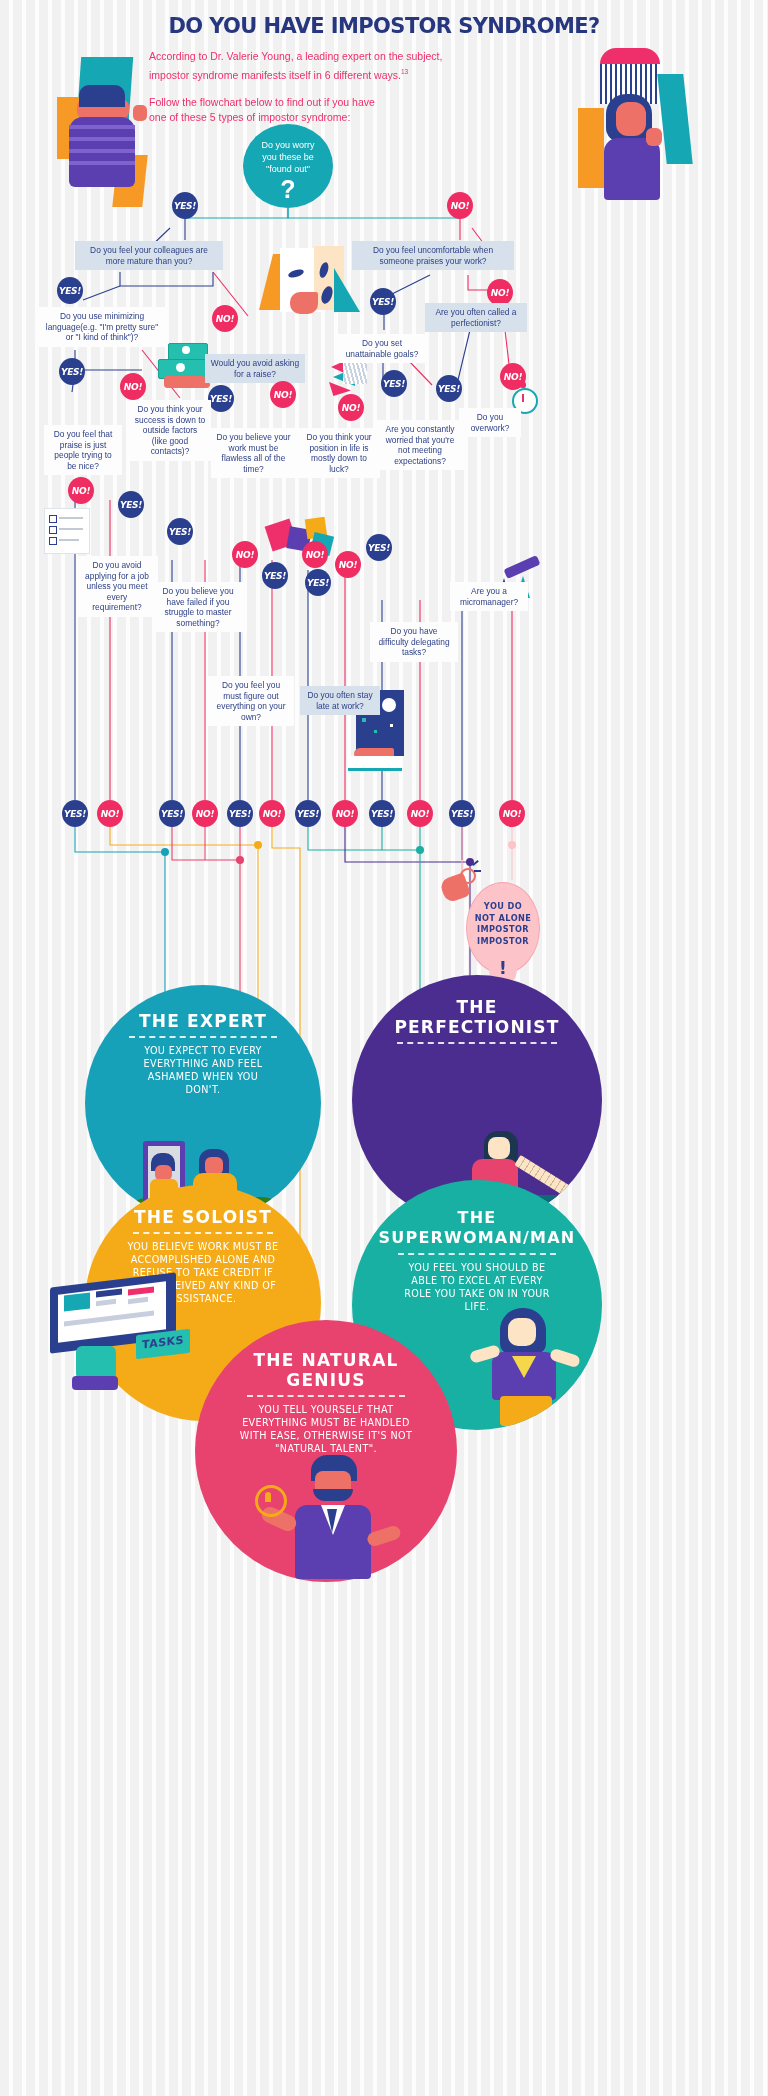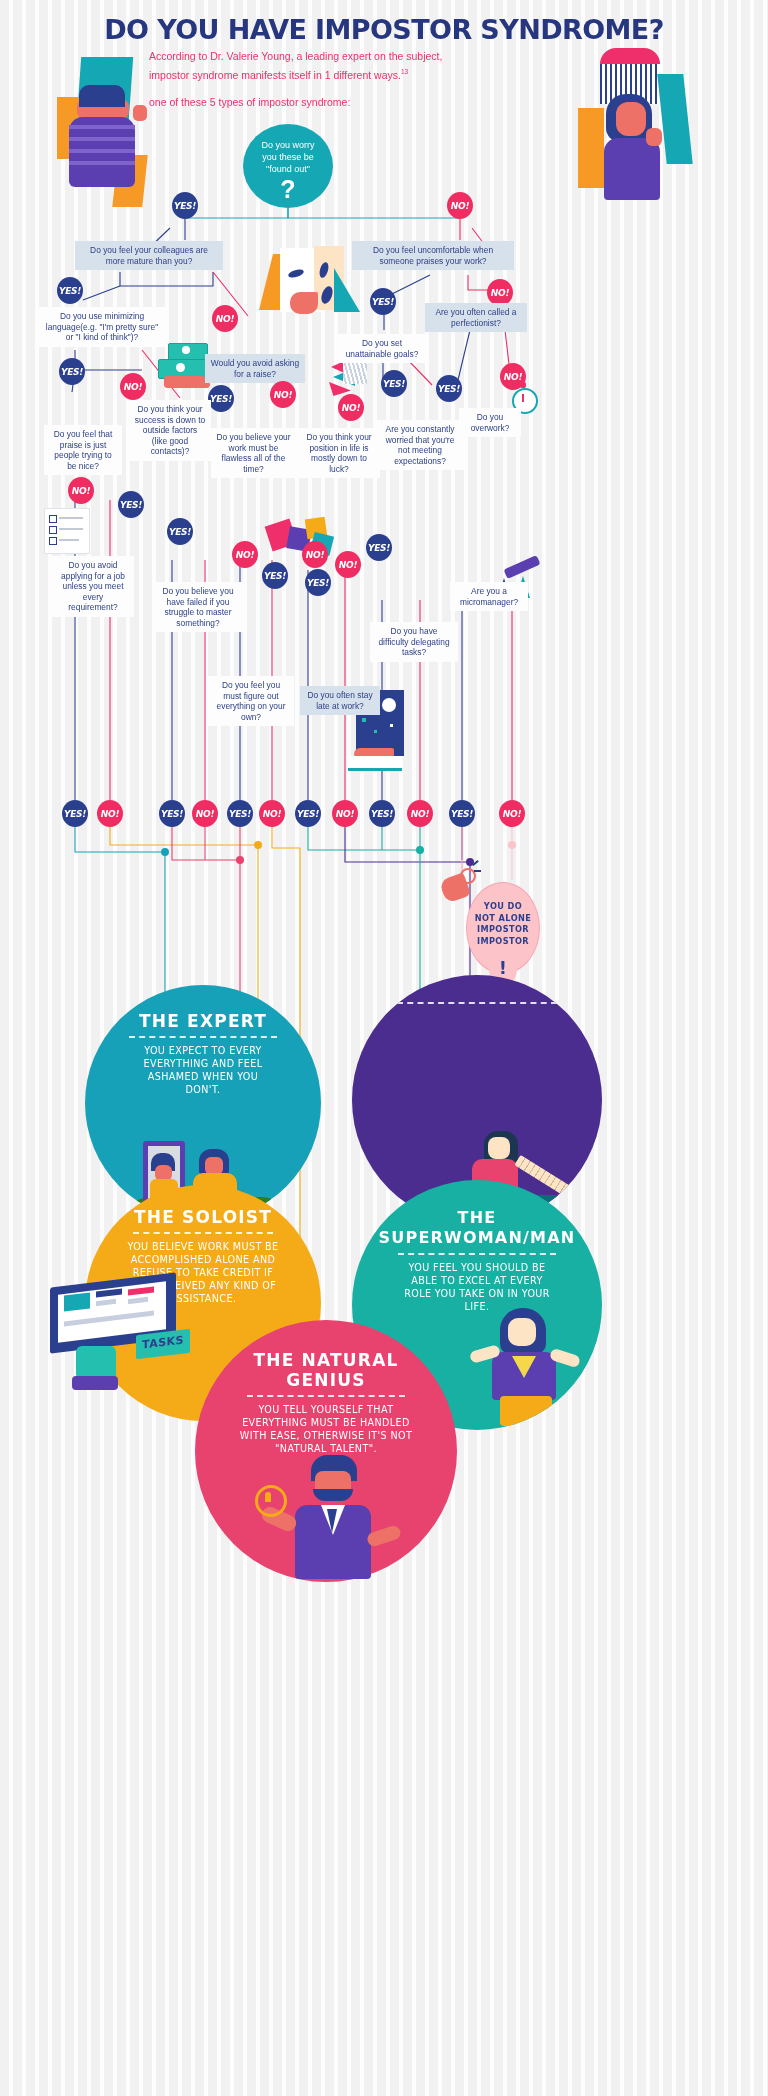--- a/index.html
+++ b/index.html
@@ -14,21 +14,21 @@
       repeating-linear-gradient(90deg,
         rgba(255,255,255,0) 0px, rgba(255,255,255,0) 9px,
         rgba(255,255,255,.85) 9px, rgba(255,255,255,.85) 13px),
       #f1f1f1;
   }
   #svgflow{position:absolute;left:0;top:0;width:768px;height:2096px;pointer-events:none;}
 
   
   .title{
     position:absolute;left:0;top:14px;width:768px;text-align:center;
-    font-weight:bold;font-size:27px;letter-spacing:-.6px;color:#27377f;
+    font-weight:bold;font-size:21px;letter-spacing:-.6px;color:#27377f;
     font-family:"DejaVu Sans", sans-serif;
   }
   .subtitle{
     position:absolute;width:470px;left:149px;text-align:left;
     color:#ef2f6b;font-size:10.5px;line-height:15px;
     font-family:"Liberation Sans", sans-serif;
   }
   .sub1{top:49px;}
   .sub2{top:95px;}
   .sup{font-size:6.5px;vertical-align:super;}
@@ -164,24 +164,25 @@
       <circle cx="470" cy="862" r="4" fill="#4b2d8f" stroke="none"></circle>
       <circle cx="512" cy="845" r="4" fill="#fcc3c9" stroke="none"></circle>
     </g>
   </svg>
 
   <div class="title">DO YOU HAVE IMPOSTOR SYNDROME?</div>
 
   <div class="subtitle sub1">
     <div>According to Dr. Valerie Young, a leading expert on the subject,</div>
     <div>
-      <span>impostor syndrome manifests itself in 1 different ways.</span><span class="sup">13</span>
+      <span>impostor syndrome manifests itself in 6 different ways.</span><span class="sup">13</span>
     </div>
   </div>
   <div class="subtitle sub2">
+    <div>Follow the flowchart below to find out if you have</div>
     <div>one of these 5 types of impostor syndrome:</div>
   </div>
 
   <div class="deco" style="left:55px;top:55px;width:140px;height:150px;">
     <div style="position:absolute;left:22px;top:2px;width:52px;height:120px;background:#15a7b4;transform:skewX(-4deg);"></div>
     <div style="position:absolute;left:2px;top:42px;width:22px;height:62px;background:#f79a25;"></div>
     <div style="position:absolute;left:60px;top:100px;width:30px;height:52px;background:#f79a25;transform:skew(-6deg);"></div>
     <div style="position:absolute;left:22px;top:45px;width:52px;height:18px;background:#ee7168;border-radius:6px;"></div>
     <div style="position:absolute;left:24px;top:30px;width:46px;height:22px;background:#2b3f8f;border-radius:10px 10px 0 0;"></div>
     <div style="position:absolute;left:14px;top:62px;width:66px;height:70px;background:#5b3fb0;border-radius:14px 14px 6px 6px;"></div>
@@ -310,21 +311,21 @@
   <div class="pill no" style="left:68px;top:477px;">NO!</div>
   <div class="pill yes" style="left:118px;top:491px;">YES!</div>
   <div class="pill yes" style="left:167px;top:518px;">YES!</div>
   <div class="pill no" style="left:232px;top:541px;">NO!</div>
   <div class="pill yes" style="left:262px;top:562px;">YES!</div>
   <div class="pill no" style="left:302px;top:541px;">NO!</div>
   <div class="pill yes" style="left:305px;top:569px;">YES!</div>
   <div class="pill no" style="left:335px;top:551px;">NO!</div>
   <div class="pill yes" style="left:366px;top:534px;">YES!</div>
 
-  <div class="qbox white" style="left:52px;top:556px;width:82px;">Do you avoid applying for a job unless you meet every requirement?</div>
+  <div class="qbox white" style="left:76px;top:556px;width:82px;">Do you avoid applying for a job unless you meet every requirement?</div>
   <div class="qbox white" style="left:152px;top:582px;width:92px;">Do you believe you have failed if you struggle to master something?</div>
   <div class="qbox white" style="left:450px;top:582px;width:78px;">Are you a micromanager?</div>
   <div class="qbox white" style="left:370px;top:622px;width:88px;">Do you have difficulty delegating tasks?</div>
   <div class="qbox white" style="left:208px;top:676px;width:86px;">Do you feel you must figure out everything on your own?</div>
   <div class="qbox blue" style="left:300px;top:686px;width:80px;">Do you often stay late at work?</div>
 
   <div class="pill yes" style="left:62px;top:800px;">YES!</div>
   <div class="pill no" style="left:97px;top:800px;">NO!</div>
   <div class="pill yes" style="left:159px;top:800px;">YES!</div>
   <div class="pill no" style="left:192px;top:800px;">NO!</div>
@@ -363,20 +364,21 @@
       <div style="position:absolute;left:34px;top:30px;width:17px;height:16px;background:#ee7168;border-radius:6px;"></div>
       <div style="position:absolute;left:29px;top:44px;width:28px;height:24px;background:#f5ab18;border-radius:6px 6px 0 0;"></div>
       <div style="position:absolute;left:78px;top:14px;width:30px;height:26px;background:#2b3f8f;border-radius:12px 12px 4px 4px;"></div>
       <div style="position:absolute;left:84px;top:22px;width:18px;height:18px;background:#ee7168;border-radius:6px;"></div>
       <div style="position:absolute;left:72px;top:38px;width:44px;height:36px;background:#f5ab18;border-radius:10px 10px 0 0;"></div>
       <div style="position:absolute;left:64px;top:56px;width:18px;height:14px;background:#ee7168;border-radius:6px;"></div>
     </div>
   </div>
 
   <div class="result" style="left:352px;top:975px;width:250px;height:250px;background:#4b2d8f;padding-top:22px;">
+    <div class="rtitle" style="font-size:17px;padding:0 34px;">THE PERFECTIONIST</div>
     <div class="rdiv" style="width:160px;"></div>
     <div class="deco" style="left:80px;top:150px;width:166px;height:100px;">
       <div style="position:absolute;left:12px;top:70px;width:152px;height:34px;background:#0b6b78;border-radius:70px 70px 0 0;"></div>
       <div style="position:absolute;left:52px;top:6px;width:34px;height:32px;background:#1c3550;border-radius:14px 14px 4px 4px;"></div>
       <div style="position:absolute;left:56px;top:12px;width:22px;height:22px;background:#fde4c4;border-radius:8px;"></div>
       <div style="position:absolute;left:40px;top:34px;width:46px;height:36px;background:#e8426e;border-radius:10px 10px 4px 4px;"></div>
       <div style="position:absolute;left:34px;top:64px;width:62px;height:26px;background:#3a5aa0;border-radius:6px;"></div>
       <div style="position:absolute;left:80px;top:48px;width:72px;height:12px;background:repeating-linear-gradient(90deg,#fde4c4 0 5px,#cbb79a 5px 6px);transform:rotate(32deg);border-radius:2px;"></div>
     </div>
   </div>

